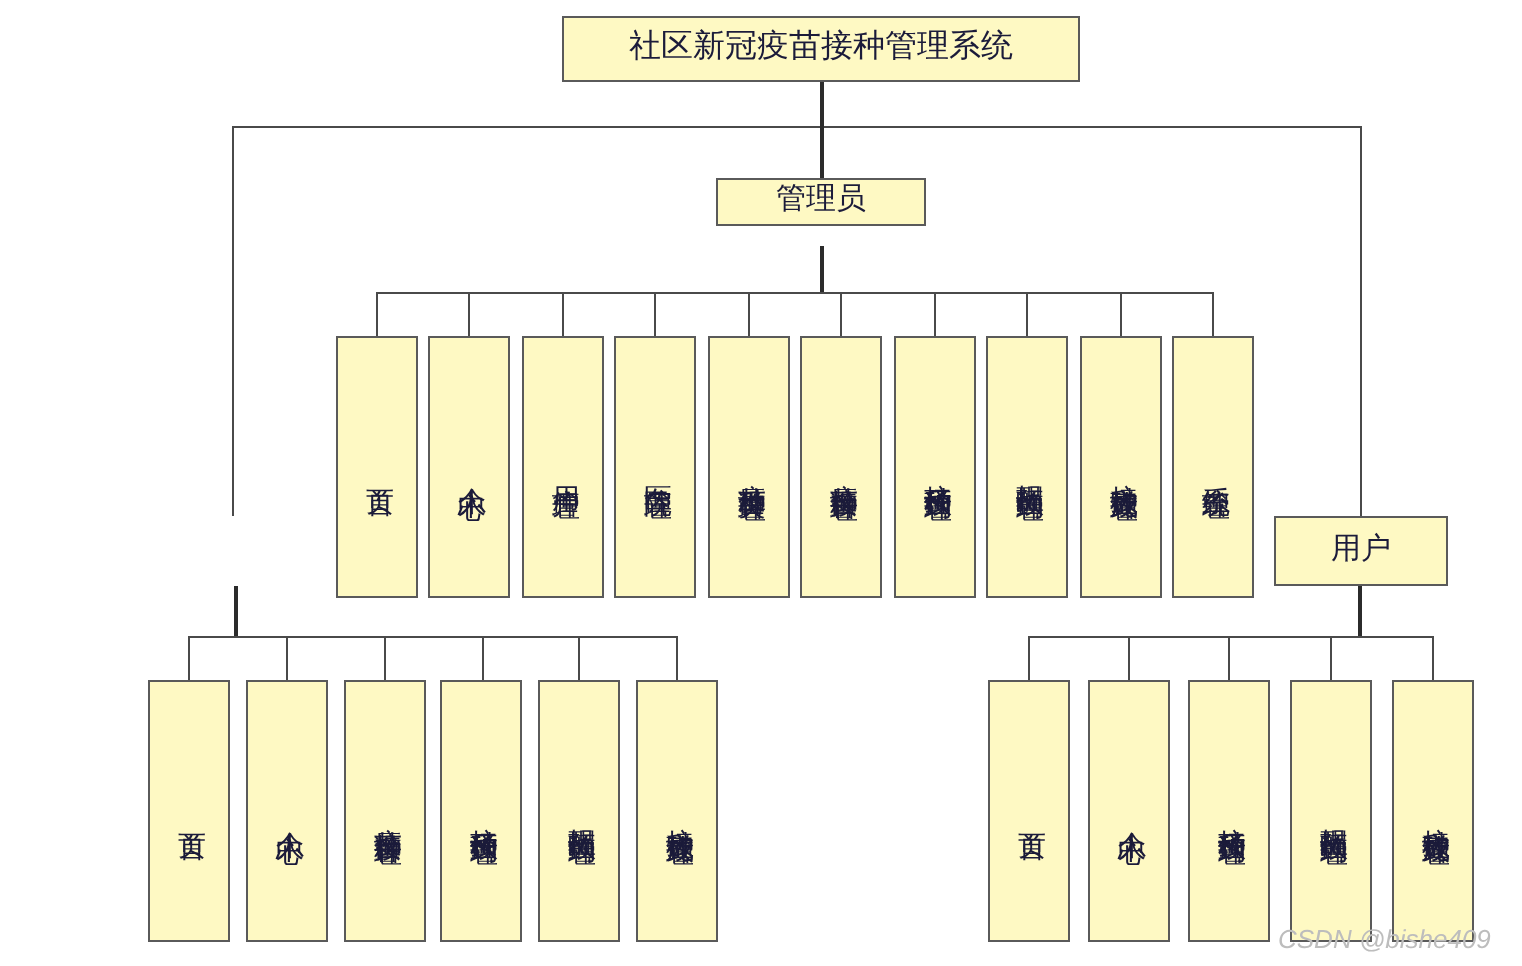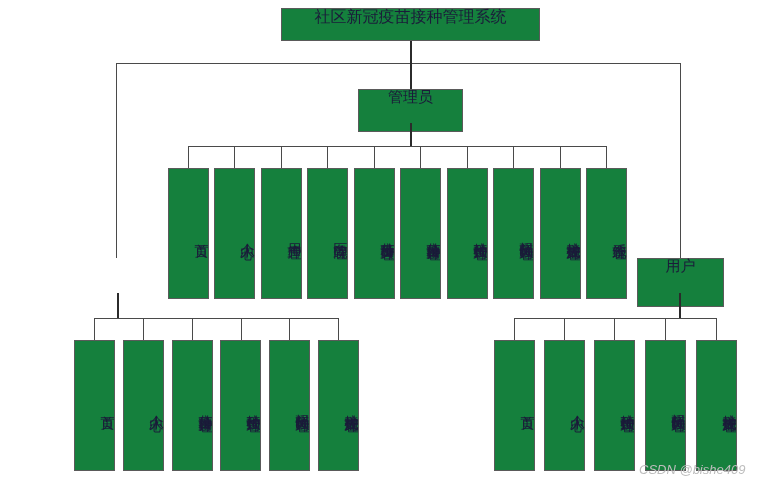--- a/index.html
+++ b/index.html
@@ -15,23 +15,24 @@
     width: 761px;
     height: 483px;
     background: #ffffff;
     overflow: hidden;
   }
   
   .box {
     position: absolute;
     box-sizing: border-box;
     border: 1px solid #5a5a5a;
-    background: #15803d;
+    background: #fef9c3;
     color: #1b1b3a;
     display: flex;
+    align-items: center;
     justify-content: center;
     text-align: center;
     line-height: 1.02;
     letter-spacing: 0px;
   }
   .box.h {           
     writing-mode: horizontal-tb;
     font-size: 15px;
   }
   .box.v {           
@@ -71,21 +72,21 @@
     <span>社区新冠疫苗接种管理系统</span>
   </div>
 
   <div class="line thick-v" style="left:410px; top:41px; width:2px; height:22px;"></div>
 
   <div class="line h" style="left:116px; top:63px; width:565px;"></div>
   <div class="line v" style="left:116px; top:63px; height:195px;"></div>
   <div class="line thick-v" style="left:410px; top:63px; width:2px; height:26px;"></div>
   <div class="line v" style="left:680px; top:63px; height:195px;"></div>
 
-  <div class="box h" style="left:358px; top:89px; width:105px; height:43px;">
+  <div class="box h" style="left:358px; top:89px; width:105px; height:24px;">
     <span>管理员</span>
   </div>
   <div class="line thick-v" style="left:410px; top:123px; width:2px; height:23px;"></div>
 
   <div class="line h" style="left:188px; top:146px; width:418px;"></div>
 
   <div class="line v" style="left:188px; top:146px; height:22px;"></div>
   <div class="line v" style="left:234px; top:146px; height:22px;"></div>
   <div class="line v" style="left:281px; top:146px; height:22px;"></div>
   <div class="line v" style="left:327px; top:146px; height:22px;"></div>
@@ -150,21 +151,21 @@
   <div class="box v" style="left:220px; top:340px; width:41px; height:131px;">
     <span>接种预约管理</span>
   </div>
   <div class="box v" style="left:269px; top:340px; width:41px; height:131px;">
     <span>提醒预约管理</span>
   </div>
   <div class="box v" style="left:318px; top:340px; width:41px; height:131px;">
     <span>接种完成管理</span>
   </div>
 
-  <div class="box h" style="left:637px; top:258px; width:87px; height:49px;">
+  <div class="box h" style="left:637px; top:258px; width:87px; height:35px;">
     <span>用户</span>
   </div>
   <div class="line thick-v" style="left:679px; top:293px; width:2px; height:25px;"></div>
 
   <div class="line h" style="left:514px; top:318px; width:202px;"></div>
 
   <div class="line v" style="left:514px; top:318px; height:22px;"></div>
   <div class="line v" style="left:564px; top:318px; height:22px;"></div>
   <div class="line v" style="left:614px; top:318px; height:22px;"></div>
   <div class="line v" style="left:665px; top:318px; height:22px;"></div>

